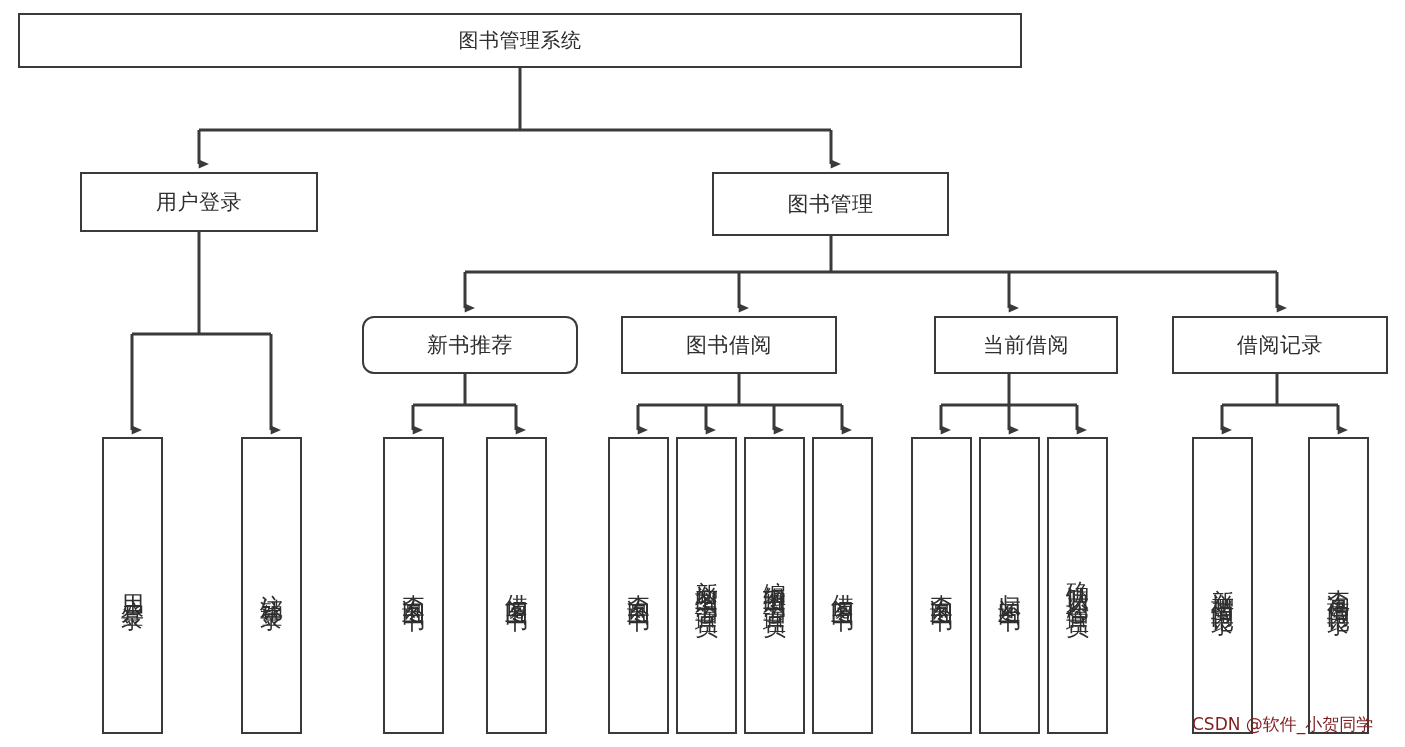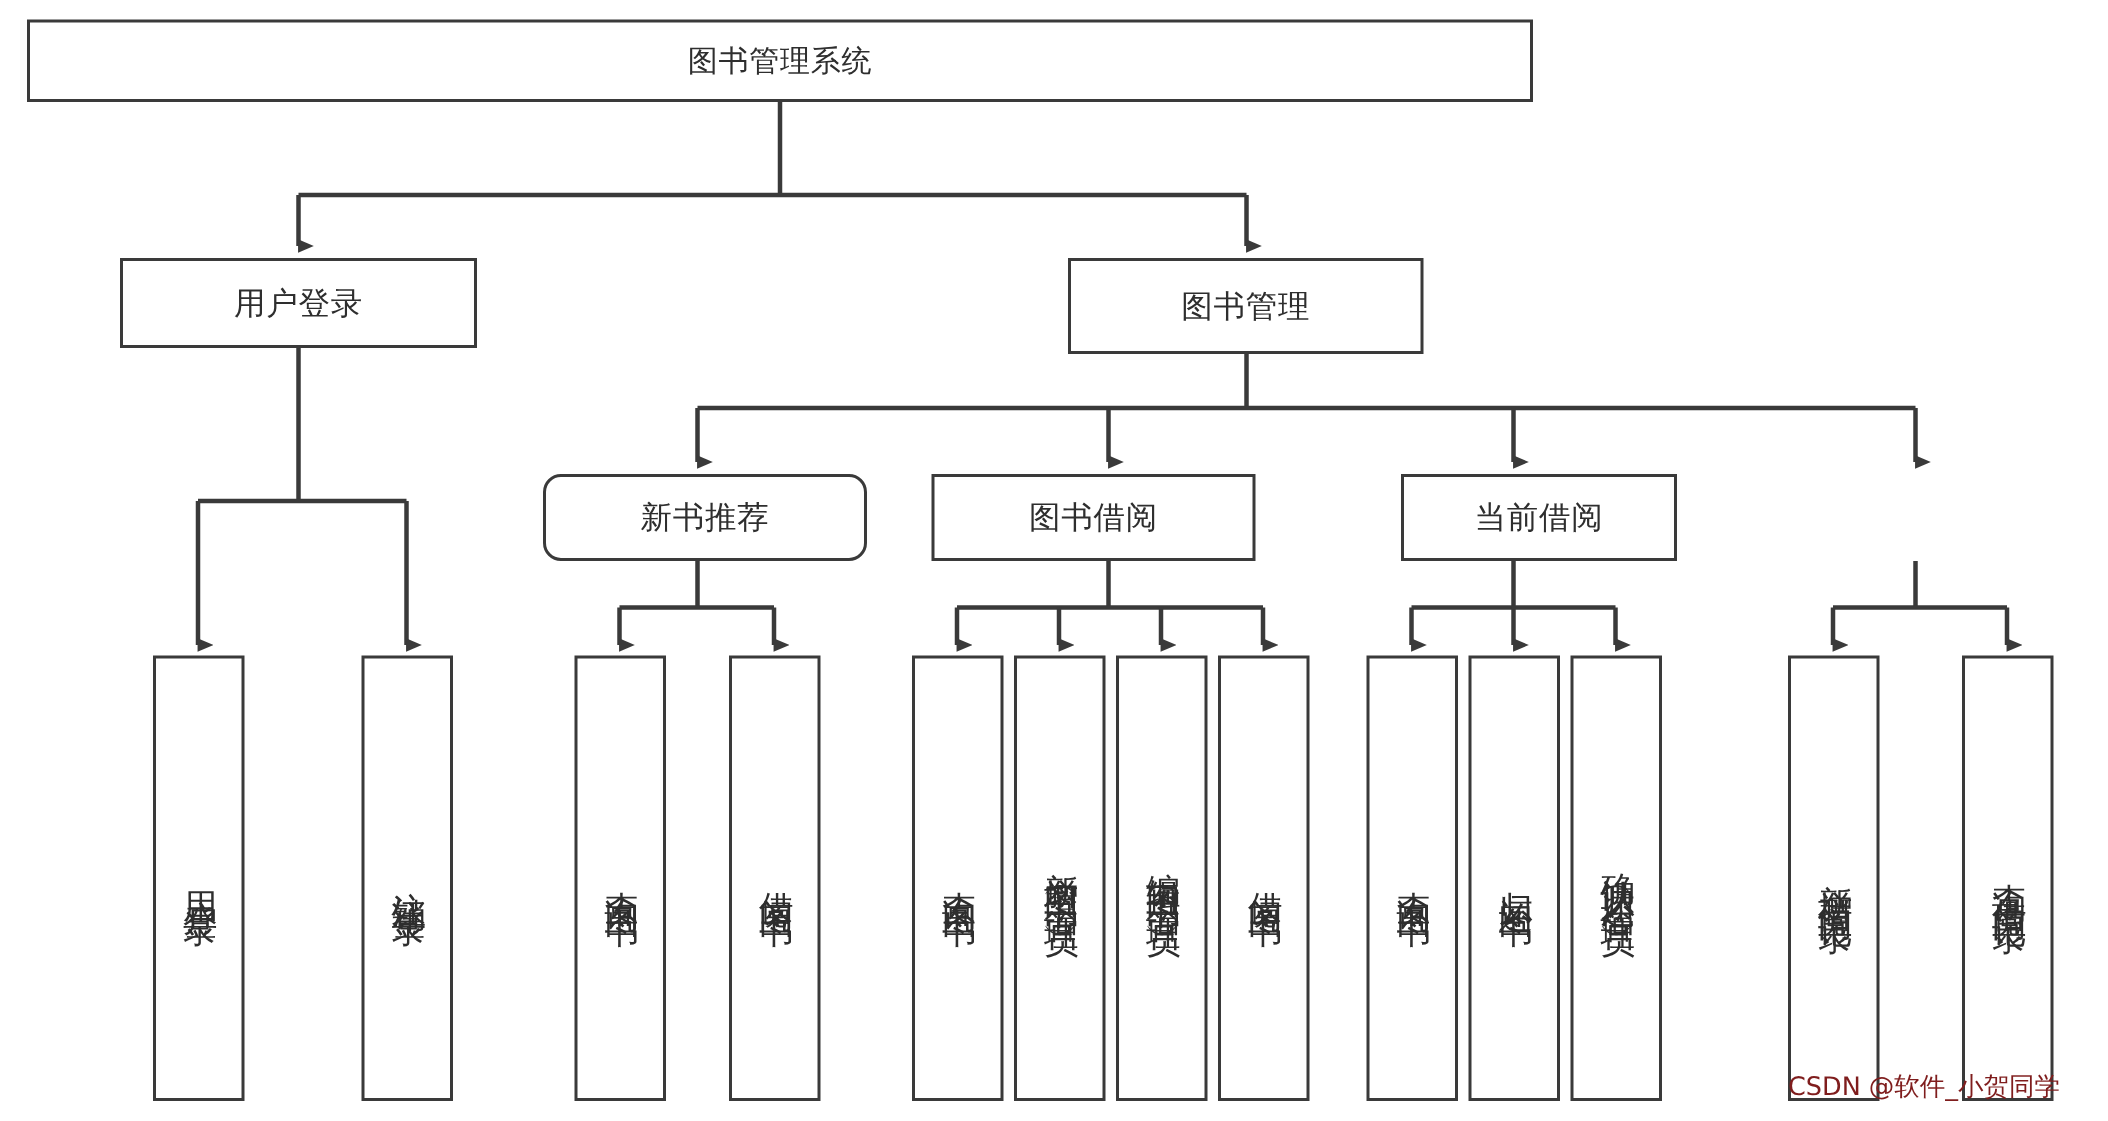--- a/index.html
+++ b/index.html
@@ -139,20 +139,23 @@
 
   <div class="node horiz" style="left:362px; top:316px; width:216px; height:58px;border-radius:12px;">
     <span class="node-label">新书推荐</span>
   </div>
   <div class="node horiz" style="left:601px; top:316px; width:216px; height:58px;margin-left:20px;">
     <span class="node-label">图书借阅</span>
   </div>
   <div class="node horiz" style="left:934px; top:316px; width:184px; height:58px;">
     <span class="node-label">当前借阅</span>
   </div>
+  <div class="node horiz" style="left:1172px; top:316px; width:216px; height:58px;">
+    <span class="node-label">借阅记录</span>
+  </div>
 
   <div class="node vert" style="left:102px; top:437px; width:61px; height:297px;">
     <span class="node-label">用户登录</span>
   </div>
   <div class="node vert" style="left:241px; top:437px; width:61px; height:297px;">
     <span class="node-label">注销登录</span>
   </div>
 
   <div class="node vert" style="left:383px; top:437px; width:61px; height:297px;">
     <span class="node-label">查询图书</span>

